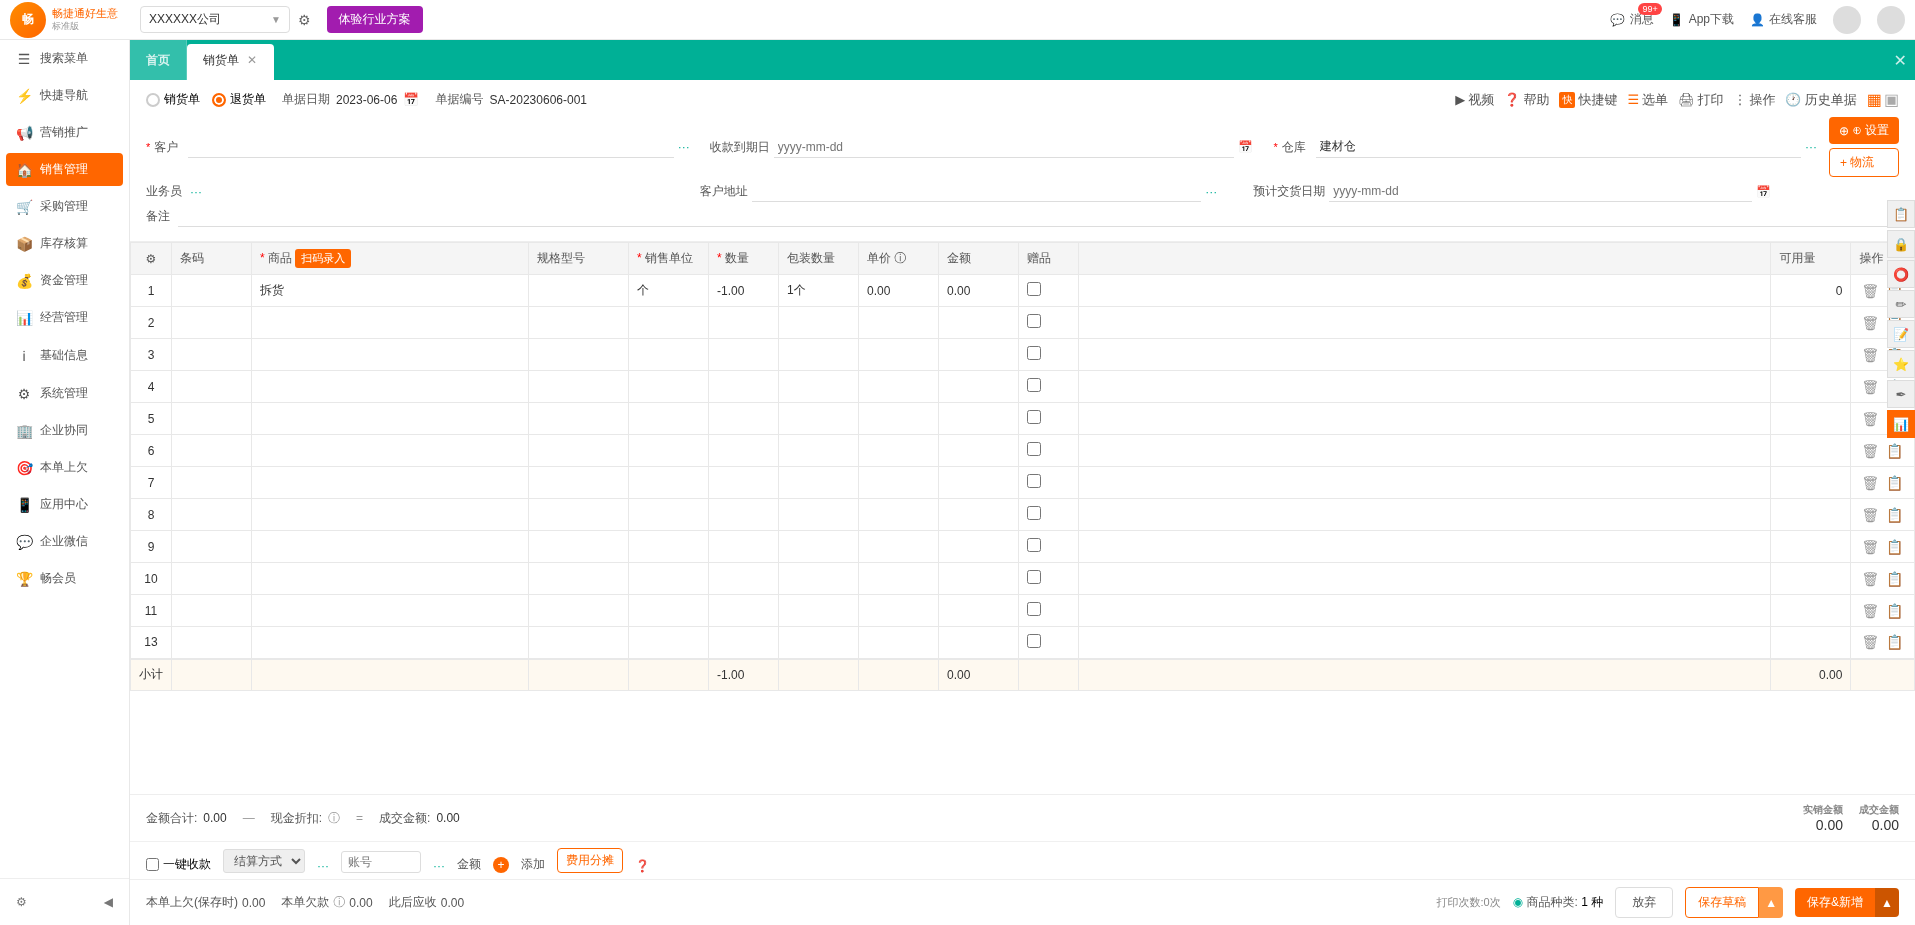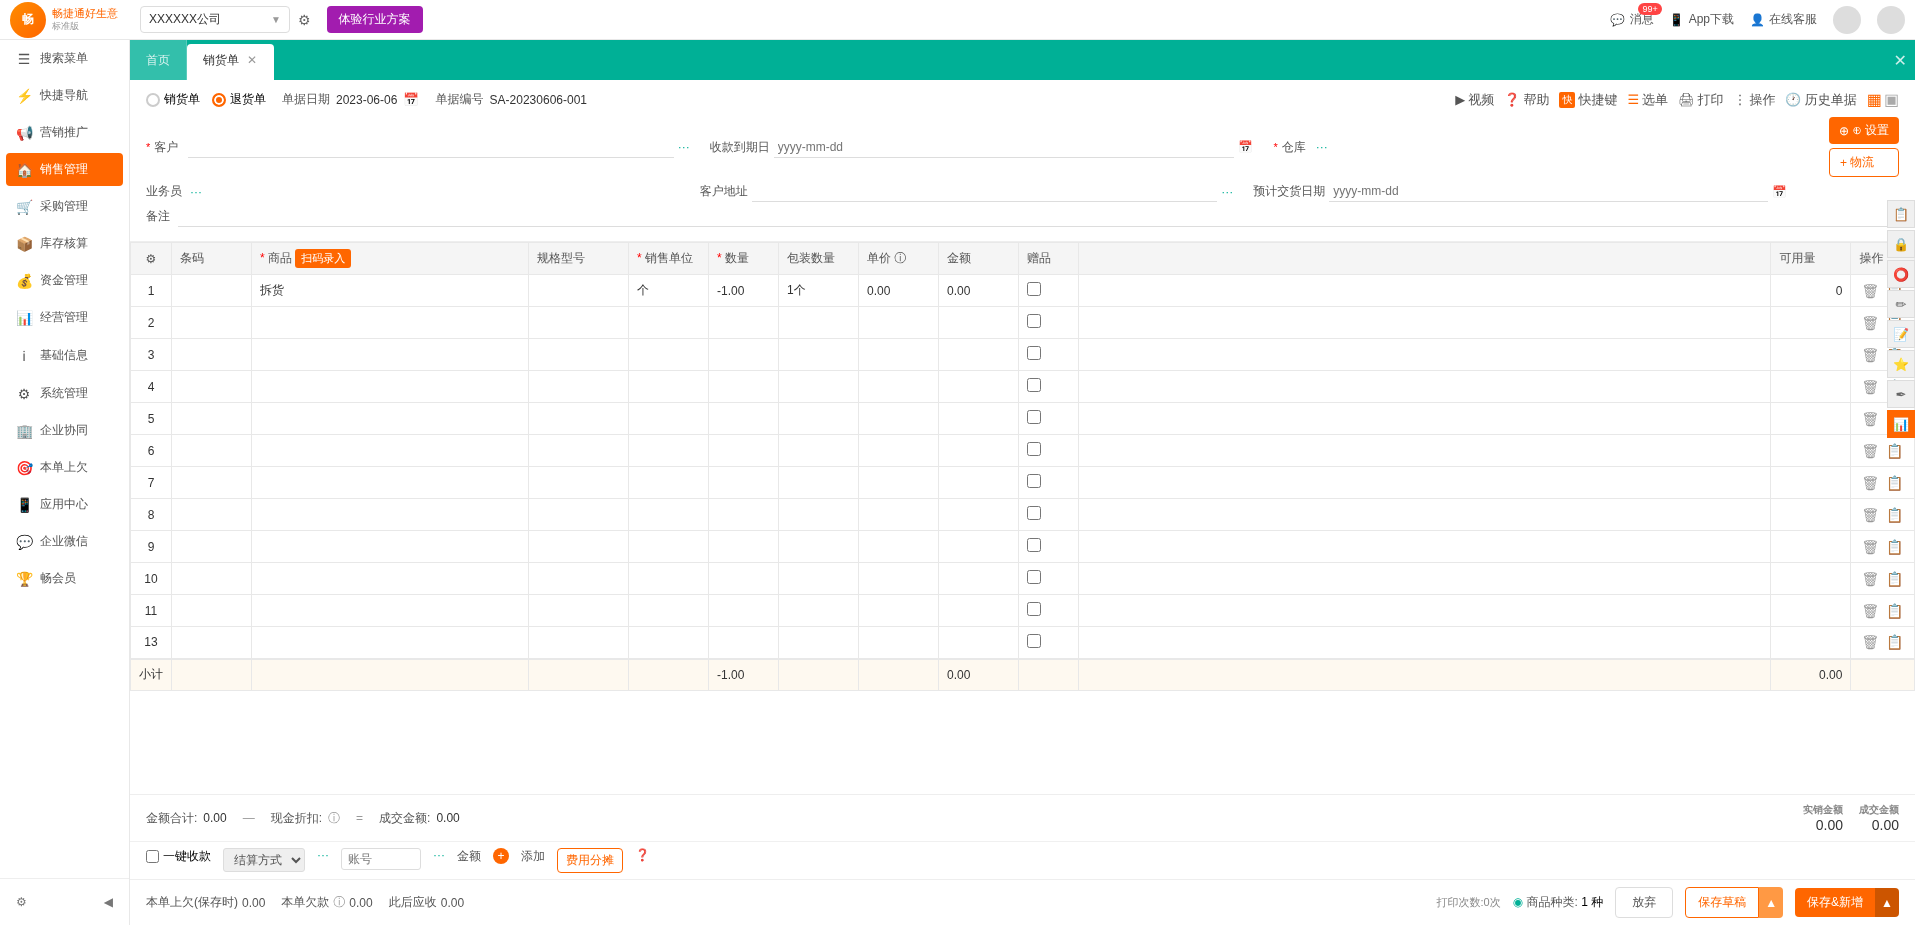--- a/index.html
+++ b/index.html
@@ -34,21 +34,21 @@
     .sidebar-bottom { margin-top: auto; border-top: 1px solid #eee; padding: 8px 0; }
     .sidebar-bottom-item { display: flex; align-items: center; gap: 8px; padding: 8px 16px; cursor: pointer; color: #777; }
 
     
     .content-area { flex: 1; display: flex; flex-direction: column; overflow: hidden; }
 
     
     .tab-bar { height: 40px; background: #00b096; display: flex; align-items: stretch; flex-shrink: 0; }
     .tab-item { display: flex; align-items: center; gap: 4px; padding: 0 16px; cursor: pointer; color: rgba(255,255,255,0.8); font-size: 13px; border-right: 1px solid rgba(255,255,255,0.2); }
     .tab-item.active { background: white; color: #333; border-radius: 4px 4px 0 0; margin-top: 4px; padding-bottom: 4px; }
-    .tab-home { background: rgba(255,255,255,0.2); }
+    .tab-home { background: rgba(255,255,255,0.2); font-weight: bold; }
     .tab-close { color: #999; font-size: 12px; margin-left: 4px; }
 
     
     .form-area { background: white; padding: 10px 16px; flex-shrink: 0; border-bottom: 1px solid #eee; }
     .radio-item { display: flex; align-items: center; gap: 4px; cursor: pointer; }
     .radio-circle { width: 14px; height: 14px; border-radius: 50%; border: 2px solid #ccc; }
     .radio-circle.selected { border-color: #ff6600; background: #ff6600; box-shadow: inset 0 0 0 2px white; }
     .bill-meta { display: flex; align-items: center; gap: 16px; margin-left: 16px; }
     .meta-item { display: flex; align-items: center; gap: 6px; color: #555; }
     .meta-label { color: #555; }
@@ -71,21 +71,21 @@
     .action-icon { color: #999; cursor: pointer; font-size: 14px; margin: 0 2px; }
     .subtotal-row td { background: #fef9f0; font-weight: 500; border-top: 2px solid #e8e8e8; }
 
     
     .bottom-area { background: white; border-top: 1px solid #eee; flex-shrink: 0; }
     .summary-row { display: flex; align-items: center; gap: 16px; padding: 8px 16px; }
     .summary-item { display: flex; align-items: center; gap: 6px; color: #555; }
     .summary-value { color: #333; font-weight: 500; }
     .dash-sep { color: #999; }
     .equals-sep { color: #999; }
-    .payment-row { display: flex; align-items: flex-start; gap: 12px; padding: 6px 16px; border-top: 1px solid #f0f0f0; }
+    .payment-row { display: flex; align-items: flex-end; gap: 12px; padding: 6px 16px; border-top: 1px solid #f0f0f0; }
     .checkbox-item { display: flex; align-items: center; gap: 4px; cursor: pointer; }
     .pay-select { border: 1px solid #ddd; border-radius: 3px; padding: 3px 6px; color: #555; cursor: pointer; }
     .pay-input { border: 1px solid #ddd; border-radius: 3px; padding: 3px 6px; width: 80px; }
     .add-btn { background: #ff6600; color: white; border: none; border-radius: 50%; width: 16px; height: 16px; font-size: 12px; cursor: pointer; display: flex; align-items: center; justify-content: center; }
     .fenyong-btn { background: white; color: #ff6600; border: 1px solid #ff6600; border-radius: 4px; padding: 3px 8px; cursor: pointer; font-size: 12px; }
     .question-icon { color: #999; cursor: pointer; }
     .right-summary { margin-left: auto; display: flex; gap: 16px; color: #555; }
     .right-sum-item { display: flex; flex-direction: column; align-items: flex-end; }
     .right-sum-label { font-size: 10px; color: #888; font-weight: bold; }
     .right-sum-value { font-size: 14px; color: #333; font-weight: 500; }
@@ -323,36 +323,37 @@
 
         <div style="display:flex;align-items:center;flex:1;gap:4px;margin-left:20px;">
           <span style="color:#555;">收款到期日</span>
           <input type="text" style="flex: 1 1 0%; border-top: none; border-right: none; border-left: none; border-image: initial; border-bottom: 1px solid rgb(221, 221, 221); padding: 3px 4px; outline: none; color: rgb(187, 187, 187);" placeholder="yyyy-mm-dd">
           <span style="color:#00b096;cursor:pointer;">📅</span>
         </div>
 
         <div style="display:flex;align-items:center;flex:1;gap:4px;margin-left:20px;">
           <span style="color:red;font-size:11px;">*</span>
           <span style="color:#555;min-width:30px;">仓库</span>
+          <input type="text" style="flex: 1 1 0%; border-top: none; border-right: none; border-left: none; border-image: initial; border-bottom: 1px solid rgb(221, 221, 221); padding: 3px 4px; outline: none; color: rgb(51, 51, 51);" value="建材仓">
           <span style="color:#00b096;cursor:pointer;">···</span>
         </div>
 
         <div style="display:flex;flex-direction:column;gap:4px;margin-left:12px;">
           <button class="action-btn-orange">
             <span>⊕</span>
             <span>⊕ 设置</span>
           </button>
           <button class="action-btn-outline">
             <span>+</span>
             <span>物流</span>
           </button>
         </div>
       </div>
 
-      <div style="display:flex; gap:0; margin-bottom:4px;">
+      <div style="display:flex; gap:16px; margin-bottom:4px;">
 
         <div style="display:flex;align-items:center;flex:1;gap:4px;">
           <span style="color:#555;min-width:40px;">业务员</span>
           <span style="color:#00b096;cursor:pointer;">···</span>
         </div>
 
         <div style="display:flex;align-items:center;flex:1;gap:4px;margin-left:20px;">
           <span style="color:#555;">客户地址</span>
           <input type="text" style="flex: 1 1 0%; border-top: none; border-right: none; border-left: none; border-image: initial; border-bottom: 1px solid rgb(221, 221, 221); padding: 3px 4px; outline: none;">
           <span style="color:#00b096;cursor:pointer;">···</span>

